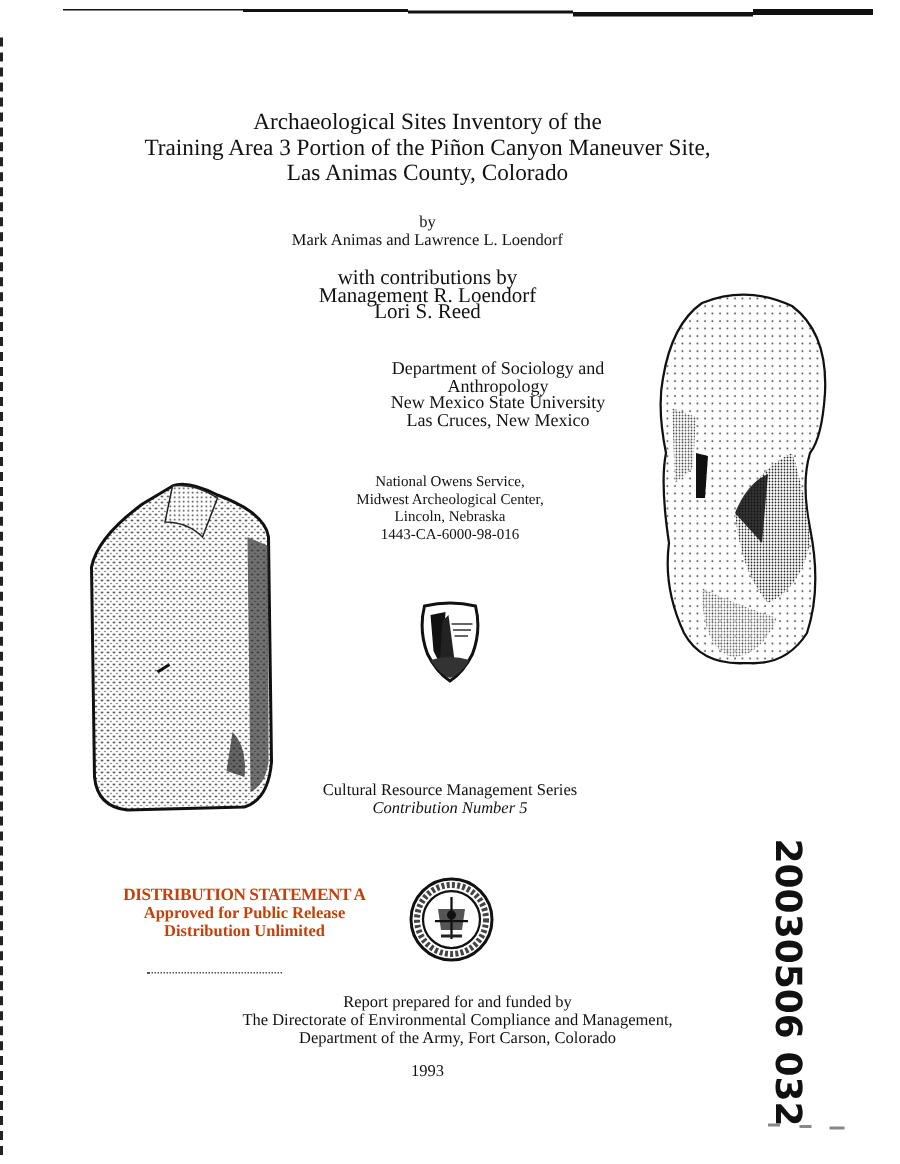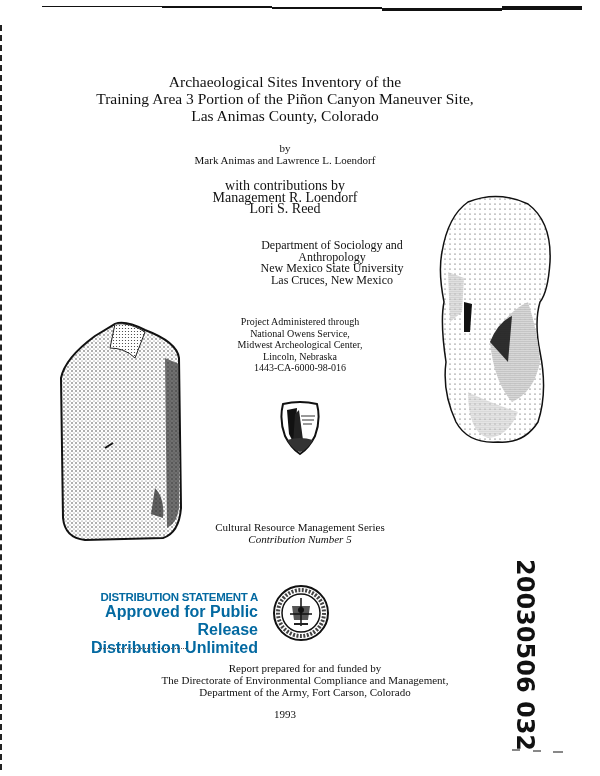--- a/index.html
+++ b/index.html
@@ -9,23 +9,23 @@
   .leftedge { position:absolute; left:0; top:25px; width:2px; height:745px; border-left:2px dashed #222; }
   .center { position:absolute; left:0; width:570px; text-align:center; }
   .title { top:73px; font-size:15.5px; line-height:17px; }
   .by { top:142px; font-size:11px; line-height:12px; }
   .authors { top:154px; font-size:11px; line-height:12px; }
   .contrib { top:180px; font-size:14px; line-height:11.5px; }
   .dept { top:240px; left:205px; width:190px; font-size:12px; line-height:11.5px;margin-left:32px; }
   .project { top:316px; left:205px; width:190px; font-size:10px; line-height:11.5px; }
   .series { top:521px; left:195px; width:210px; font-size:11px; line-height:12px; }
   .series .italic { font-style:italic; }
-  .dist { position:absolute; left:68px; top:591px; width:190px; text-align:right; font-family:Liberation Sans, sans-serif; font-weight:bold; color:#0369a1; }
+  .dist { position:absolute; left:68px; top:591px; width:190px; text-align:center; font-family:Liberation Serif, serif; font-weight:bold; color:#c2410c; }
   .dist .l1 { font-size:11.5px; letter-spacing:-0.3px; }
-  .dist .l2, .dist .l3 { font-size:16px; }
+  .dist .l2, .dist .l3 { font-size:11px; }
   .dist .dots { position:absolute; left:30px; top:57px; width:90px; height:2px; border-top:1px dotted #555; }
   .report { top:662px; left:140px; width:330px; font-size:11px; line-height:12px; }
   .year { top:708px; font-size:11px; }
   .barcode-num { position:absolute; left:505px; top:560px; width:40px; height:160px; }
   .barcode-num span { position:absolute; left:-60px; top:65px; width:160px; transform:rotate(90deg); transform-origin:center; font-family:"DejaVu Sans", sans-serif; font-weight:bold; font-size:24px; letter-spacing:0; color:#111; white-space:nowrap; text-align:left; }
   .italic { font-style:italic; }
   .scan-mark { position:absolute; background:#888; height:2px; }
 </style>
 </head>
 <body>
@@ -54,21 +54,20 @@
   <div>Lori S. Reed</div>
 </div>
 
 <div class="center dept">
   <div>Department of Sociology and Anthropology</div>
   <div>New Mexico State University</div>
   <div>Las Cruces, New Mexico</div>
 </div>
 
 <div class="center project">
-  <div>Project Administered through</div>
   <div>National Owens Service,</div>
   <div>Midwest Archeological Center,</div>
   <div>Lincoln, Nebraska</div>
   <div>1443-CA-6000-98-016</div>
 </div>
 
 <svg style="position:absolute;left:277px;top:400px;" width="46" height="56" viewBox="0 0 46 56">
   <path d="M6 4 Q23 0 40 4 Q44 20 38 36 Q32 48 23 54 Q14 48 8 36 Q2 20 6 4 Z" fill="#fff" stroke="#111" stroke-width="2"></path>
   <path d="M10 10 L20 8 L19 22 L22 30 L16 42 L12 34 Z" fill="#111"></path>
   <path d="M18 14 L22 10 L26 40 L16 44 Z" fill="#222"></path>

